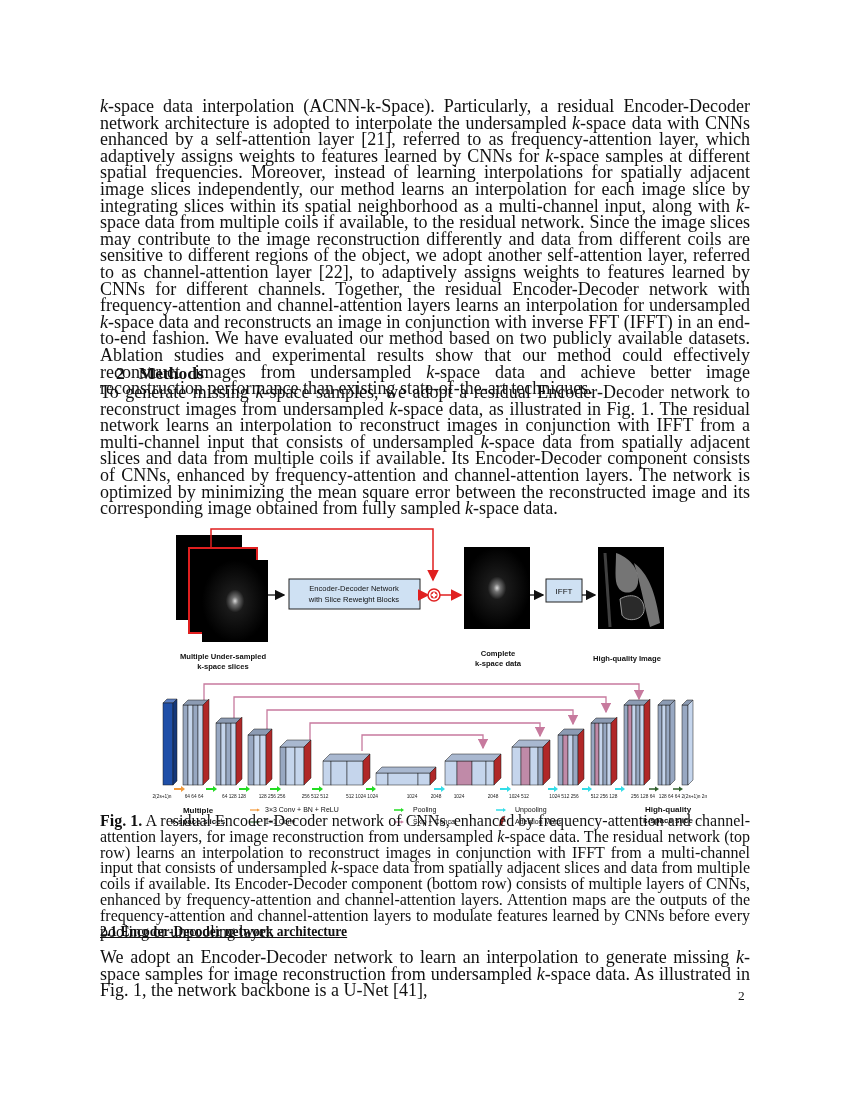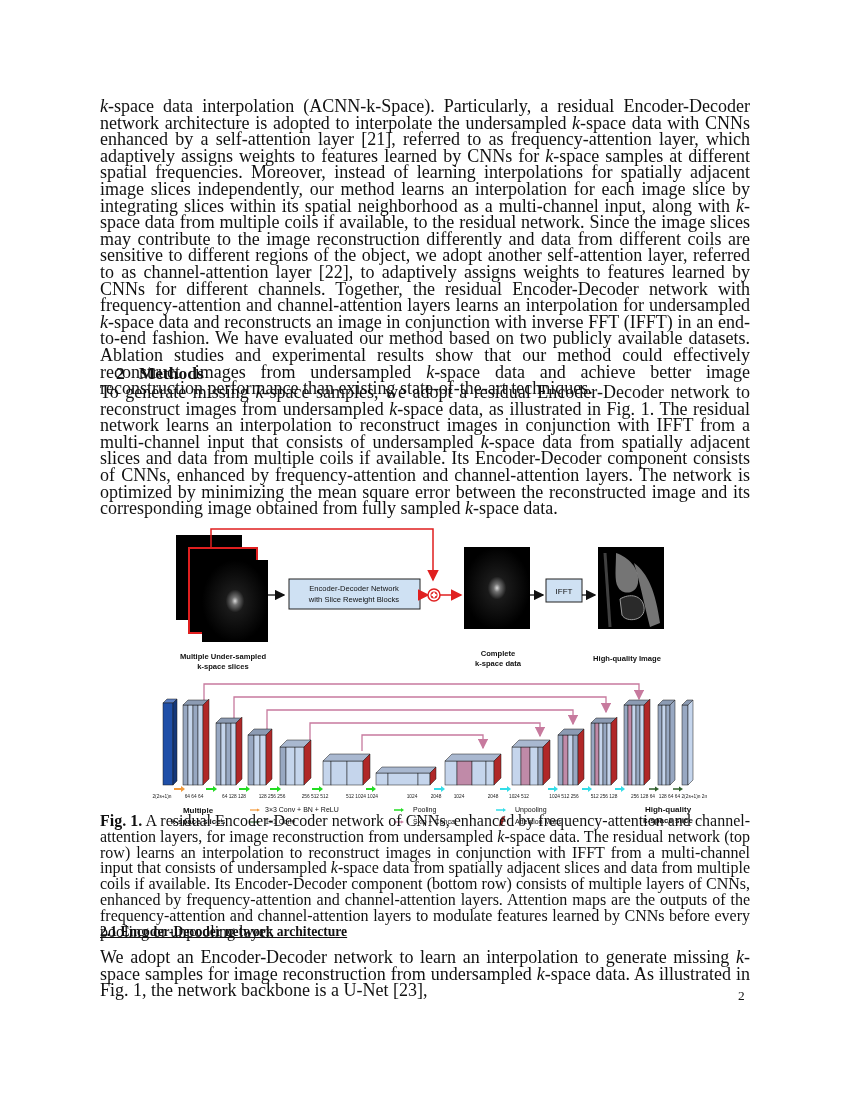--- a/index.html
+++ b/index.html
@@ -293,15 +293,15 @@
         <text x="365" y="301" font-size="7" fill="#111">Attention Maps</text>
       </g>
     </g>
   </svg>
 </div>
 
 <p class="caption"><b>Fig. 1.</b><span><span> A residual Encoder-Decoder network of CNNs, enhanced by frequency-attention and channel-attention layers, for image reconstruction from undersampled </span><i>k</i><span>-space data. The residual network (top row) learns an interpolation to reconstruct images in conjunction with IFFT from a multi-channel input that consists of undersampled </span><i>k</i><span>-space data from spatially adjacent slices and data from multiple coils if available. Its Encoder-Decoder component (bottom row) consists of multiple layers of CNNs, enhanced by frequency-attention and channel-attention layers. Attention maps are the outputs of the frequency-attention and channel-attention layers to modulate features learned by CNNs before every pooling or unpooling layer.</span></span></p>
 
 <h3 class="h3">2.1 Encoder-Decoder network architecture</h3>
 
-<p class="para" style="top:949px;"><span>We adopt an Encoder-Decoder network to learn an interpolation to generate missing </span><i>k</i><span>-space samples for image reconstruction from undersampled </span><i>k</i><span>-space data. As illustrated in Fig. 1, the network backbone is a U-Net [23],</span></p>
+<p class="para" style="top:949px;"><span>We adopt an Encoder-Decoder network to learn an interpolation to generate missing </span><i>k</i><span>-space samples for image reconstruction from undersampled </span><i>k</i><span>-space data. As illustrated in Fig. 1, the network backbone is a U-Net [41],</span></p>
 
 <div class="pagenum">2</div>
 
 </body></html>

